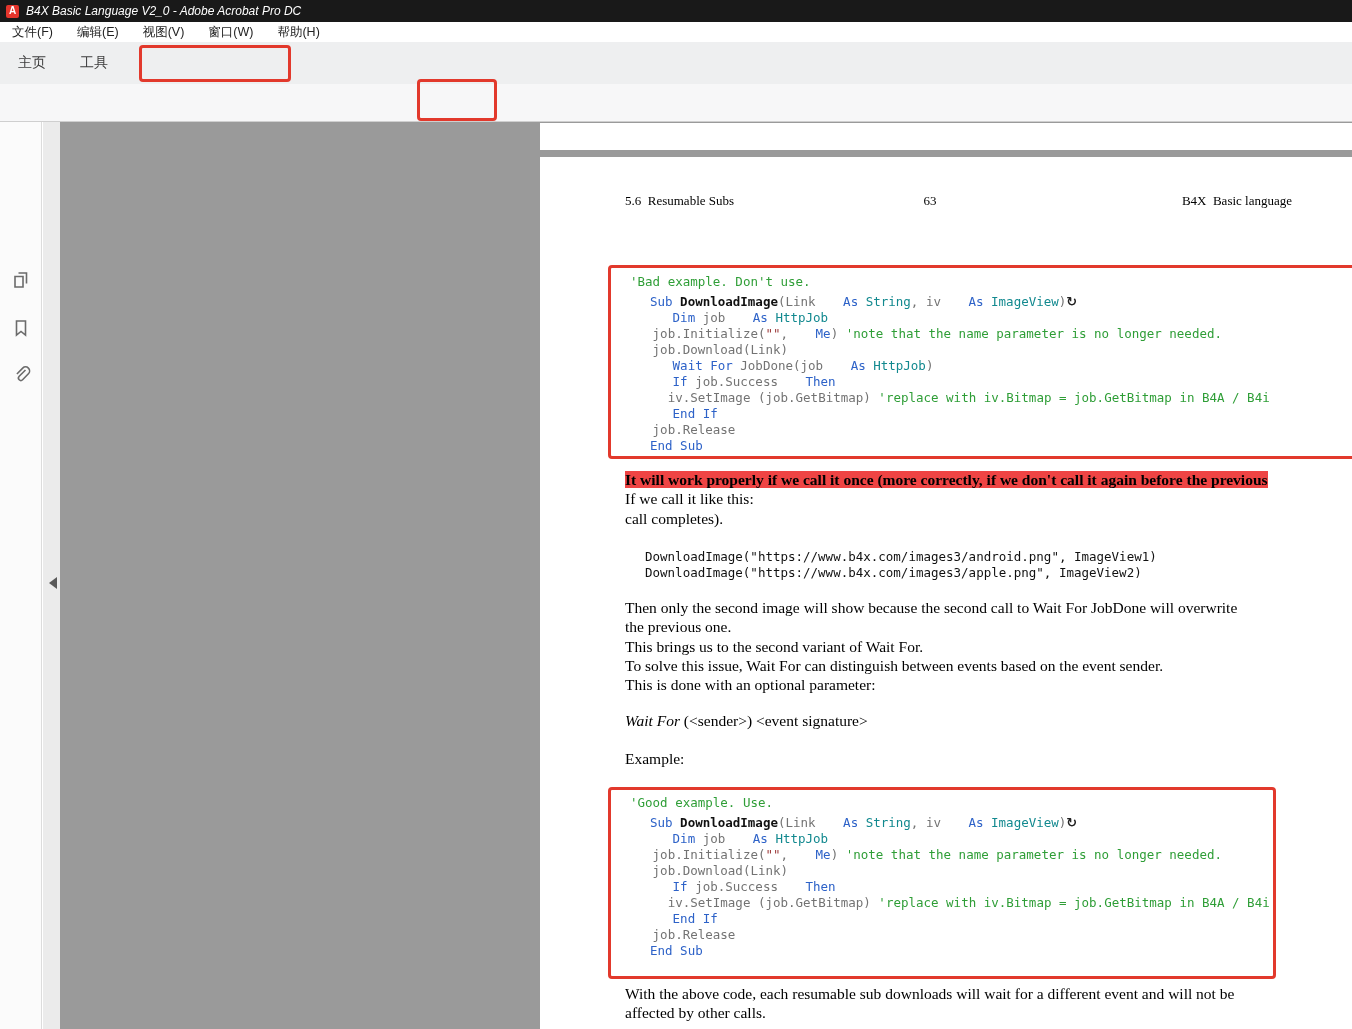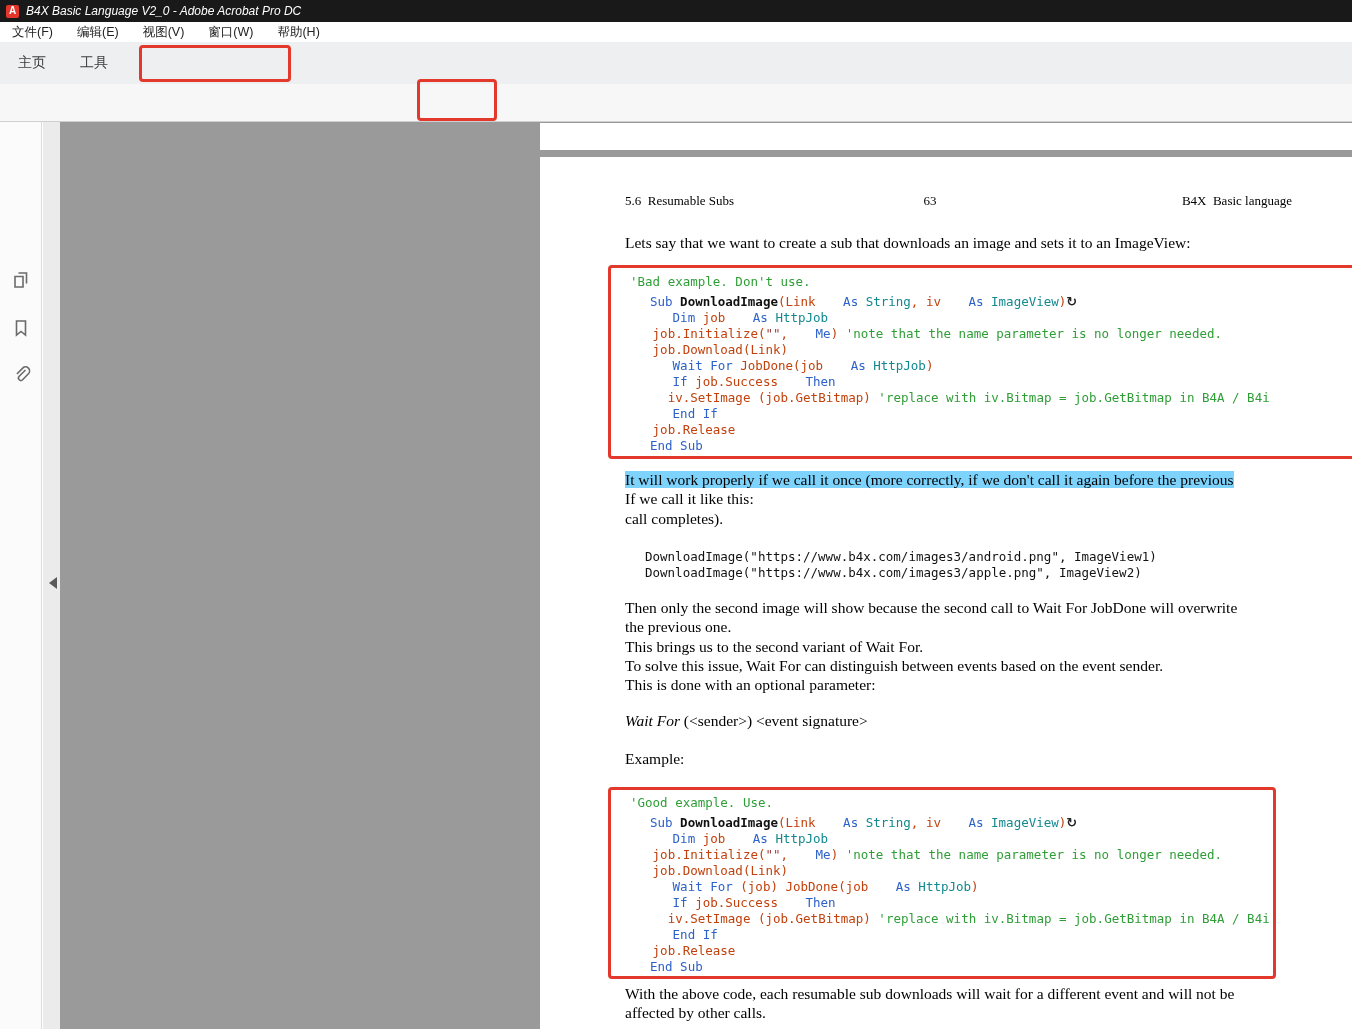--- a/index.html
+++ b/index.html
@@ -69,27 +69,27 @@
                background:#fff; font-family:"DejaVu Sans Mono","Liberation Mono",monospace;
                font-size:12.5px; line-height:16px; color:#1a1a1a; }
   .codeblock .cl { white-space:pre; }
   .codeblock .cl:first-child { margin-bottom:4px; }
   #code1 { top:108px; width:764px; height:194px; padding:6px 0 0 19px; }
   #code2 { top:630px; width:668px; height:192px; padding:5px 0 0 19px; }
   .c-kw   { color:#2d62c8;margin-left:20px; }
   .c-ty   { color:#12898f; }
   .c-com  { color:#2f9e37; }
   .c-str  { color:#9e3d3d; }
-  .c-pl   { color:#c2410c; }
+  .c-pl   { color:#737373; }
   .c-name { color:#111; font-weight:bold; }
   .c-icon { color:#222; font-family:"DejaVu Sans",sans-serif; font-weight:bold; font-size:13px; }
 
   .mono { position:absolute; font-family:"DejaVu Sans Mono","Liberation Mono",monospace;
           font-size:12.5px; line-height:16px; white-space:pre; color:#111; }
-  .hl { background:#7dd3fc; }
+  .hl { background:#ef4444;font-weight:bold; }
   .prelines { white-space:pre-line; }
 
   
   .anno { position:absolute; border:3px solid #e2392c; border-radius:4px; pointer-events:none; }
 
   svg { display:block; }
 </style>
 </head>
 <body>
 
@@ -295,21 +295,20 @@
 <div class="canvas"></div>
 <div class="prevpage"></div>
 
 <div class="page">
   <div class="hdr">
     <span style="left:85px; top:36px">5.6  Resumable Subs</span>
     <span style="left:330px; top:36px; width:120px; text-align:center">63</span>
     <span style="right:60px; top:36px">B4X  Basic language</span>
   </div>
 
-  <div class="serif" style="left:85px; top:76px">Lets say that we want to create a sub that downloads an image and sets it to an ImageView:</div>
 
   <div class="codeblock" id="code1">
       <div class="cl"><span class="c-com">'Bad example. Don't use.</span></div>
       <div class="cl"><span class="c-kw">Sub </span><span class="c-name">DownloadImage</span><span class="c-pl">(Link </span><span class="c-kw">As </span><span class="c-ty">String</span><span class="c-pl">, iv </span><span class="c-kw">As </span><span class="c-ty">ImageView</span><span class="c-pl">)</span><span class="c-icon">↻</span></div>
       <div class="cl"><span class="c-pl">   </span><span class="c-kw">Dim </span><span class="c-pl">job </span><span class="c-kw">As </span><span class="c-ty">HttpJob</span></div>
       <div class="cl"><span class="c-pl">   job.Initialize(</span><span class="c-str">""</span><span class="c-pl">, </span><span class="c-kw">Me</span><span class="c-pl">) </span><span class="c-com">'note that the name parameter is no longer needed.</span></div>
       <div class="cl"><span class="c-pl">   job.Download(Link)</span></div>
       <div class="cl"><span class="c-pl">   </span><span class="c-kw">Wait For </span><span class="c-pl">JobDone(job </span><span class="c-kw">As </span><span class="c-ty">HttpJob</span><span class="c-pl">)</span></div>
       <div class="cl"><span class="c-pl">   </span><span class="c-kw">If </span><span class="c-pl">job.Success </span><span class="c-kw">Then</span></div>
       <div class="cl"><span class="c-pl">     iv.SetImage (job.GetBitmap) </span><span class="c-com">'replace with iv.Bitmap = job.GetBitmap in B4A / B4i</span></div>
@@ -336,21 +335,20 @@
   <div class="serif" style="left:85px; top:554px"><i>Wait For</i><span> (&lt;sender&gt;) &lt;event signature&gt;</span></div>
 
   <div class="serif" style="left:85px; top:592px">Example:</div>
 
   <div class="codeblock" id="code2">
       <div class="cl"><span class="c-com">'Good example. Use.</span></div>
       <div class="cl"><span class="c-kw">Sub </span><span class="c-name">DownloadImage</span><span class="c-pl">(Link </span><span class="c-kw">As </span><span class="c-ty">String</span><span class="c-pl">, iv </span><span class="c-kw">As </span><span class="c-ty">ImageView</span><span class="c-pl">)</span><span class="c-icon">↻</span></div>
       <div class="cl"><span class="c-pl">   </span><span class="c-kw">Dim </span><span class="c-pl">job </span><span class="c-kw">As </span><span class="c-ty">HttpJob</span></div>
       <div class="cl"><span class="c-pl">   job.Initialize(</span><span class="c-str">""</span><span class="c-pl">, </span><span class="c-kw">Me</span><span class="c-pl">) </span><span class="c-com">'note that the name parameter is no longer needed.</span></div>
       <div class="cl"><span class="c-pl">   job.Download(Link)</span></div>
-      <div class="cl"><span class="c-pl">   </span><span class="c-kw">Wait For </span><span class="c-pl">(job) JobDone(job </span><span class="c-kw">As </span><span class="c-ty">HttpJob</span><span class="c-pl">)</span></div>
       <div class="cl"><span class="c-pl">   </span><span class="c-kw">If </span><span class="c-pl">job.Success </span><span class="c-kw">Then</span></div>
       <div class="cl"><span class="c-pl">     iv.SetImage (job.GetBitmap) </span><span class="c-com">'replace with iv.Bitmap = job.GetBitmap in B4A / B4i</span></div>
       <div class="cl"><span class="c-pl">   </span><span class="c-kw">End If</span></div>
       <div class="cl"><span class="c-pl">   job.Release</span></div>
       <div class="cl"><span class="c-kw">End Sub</span></div>
     </div>
 
   <div class="serif prelines" style="left:85px; top:827px">With the above code, each resumable sub downloads will wait for a different event and will not be
 affected by other calls.</div>
 </div>

